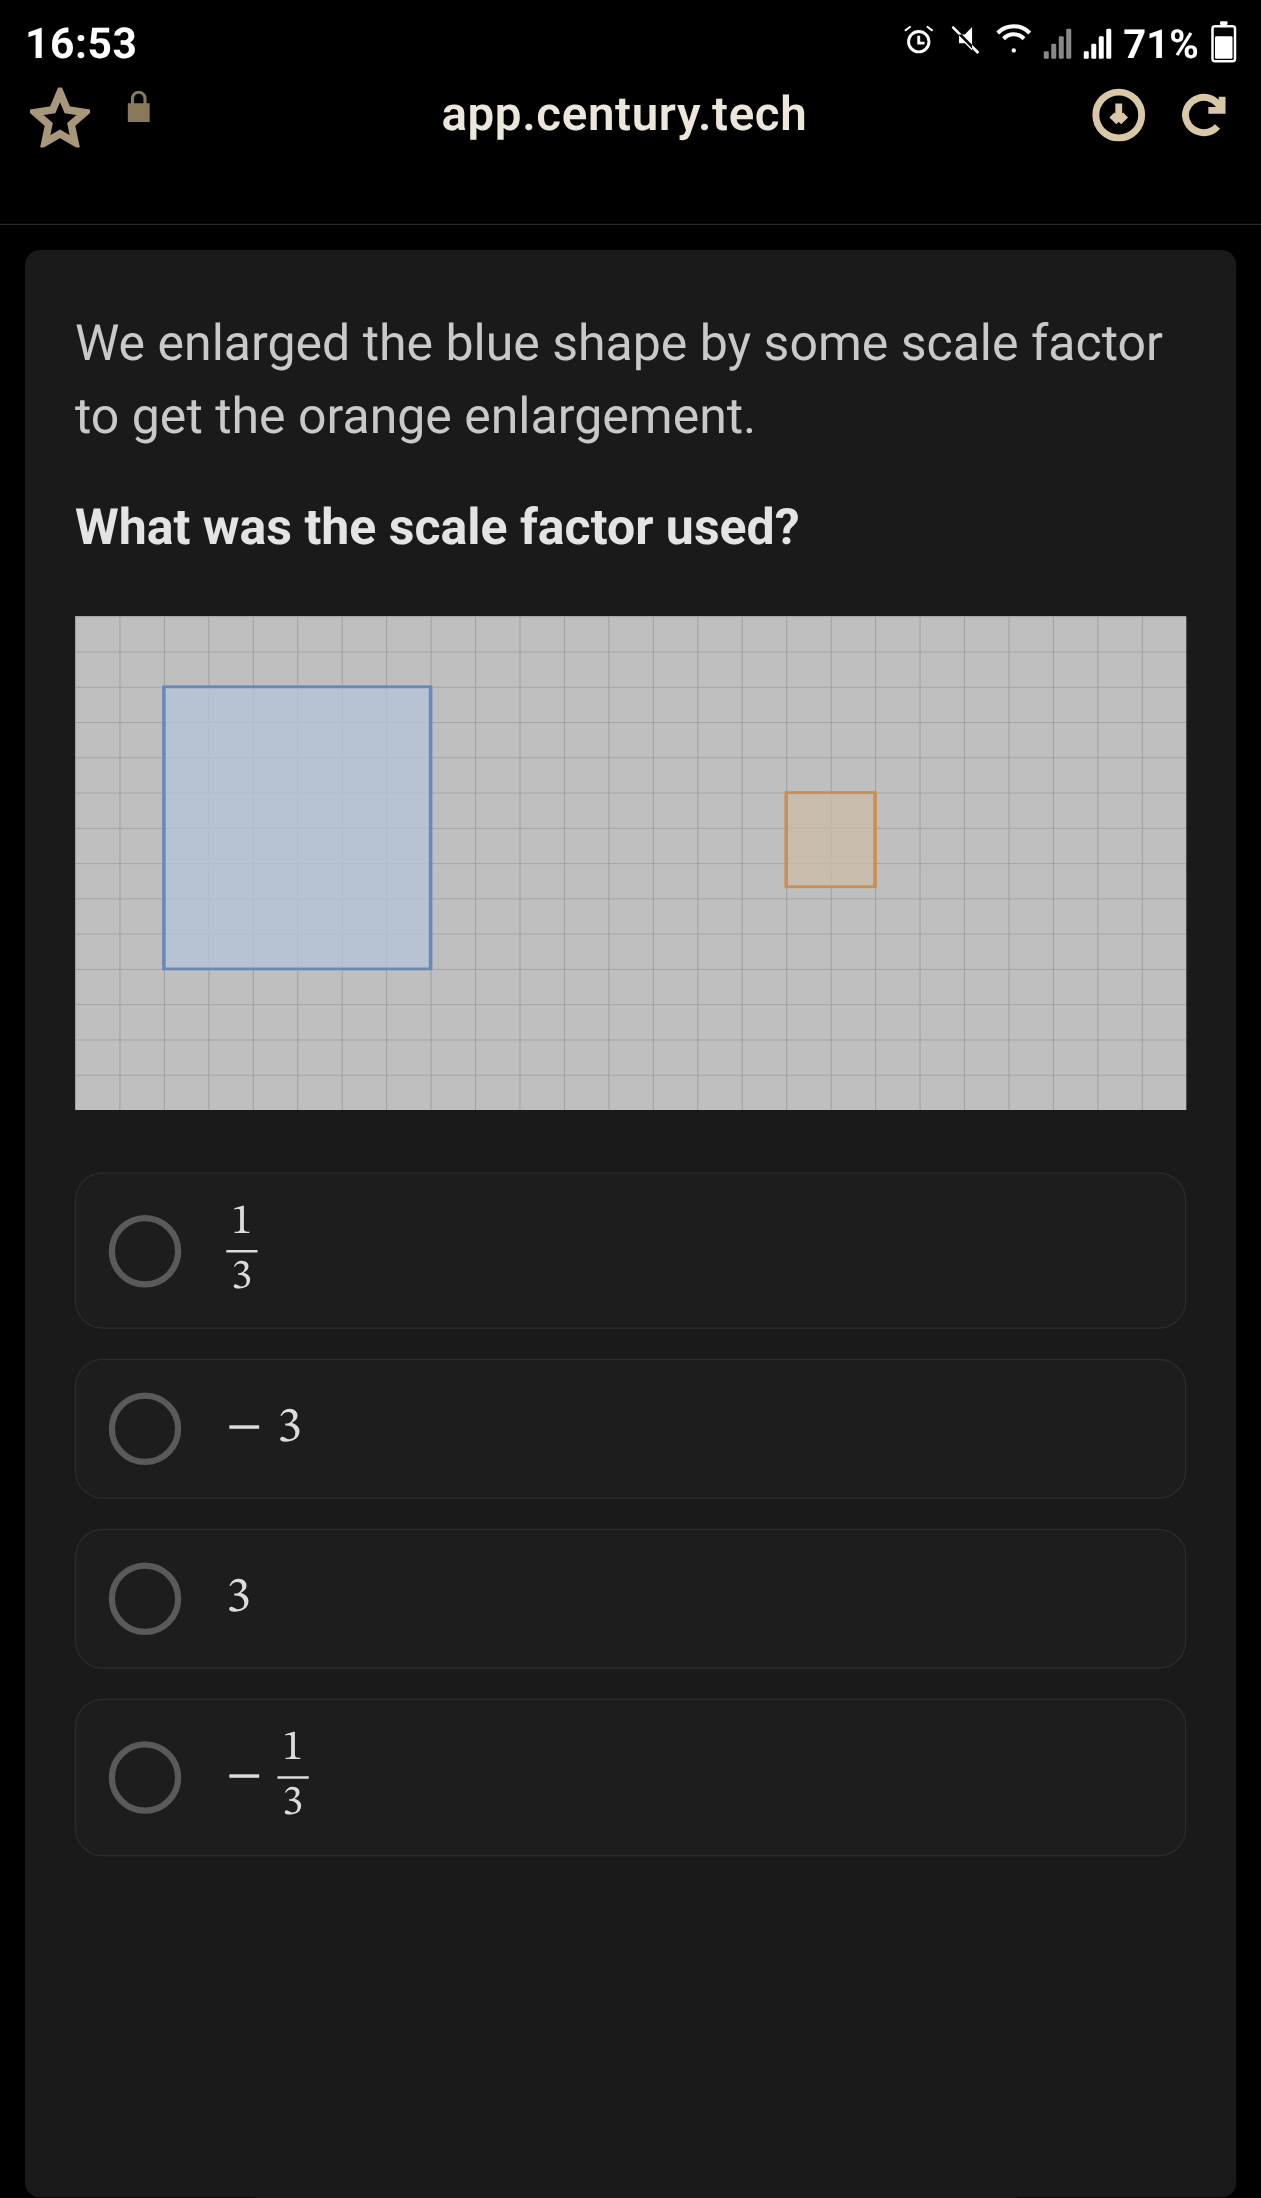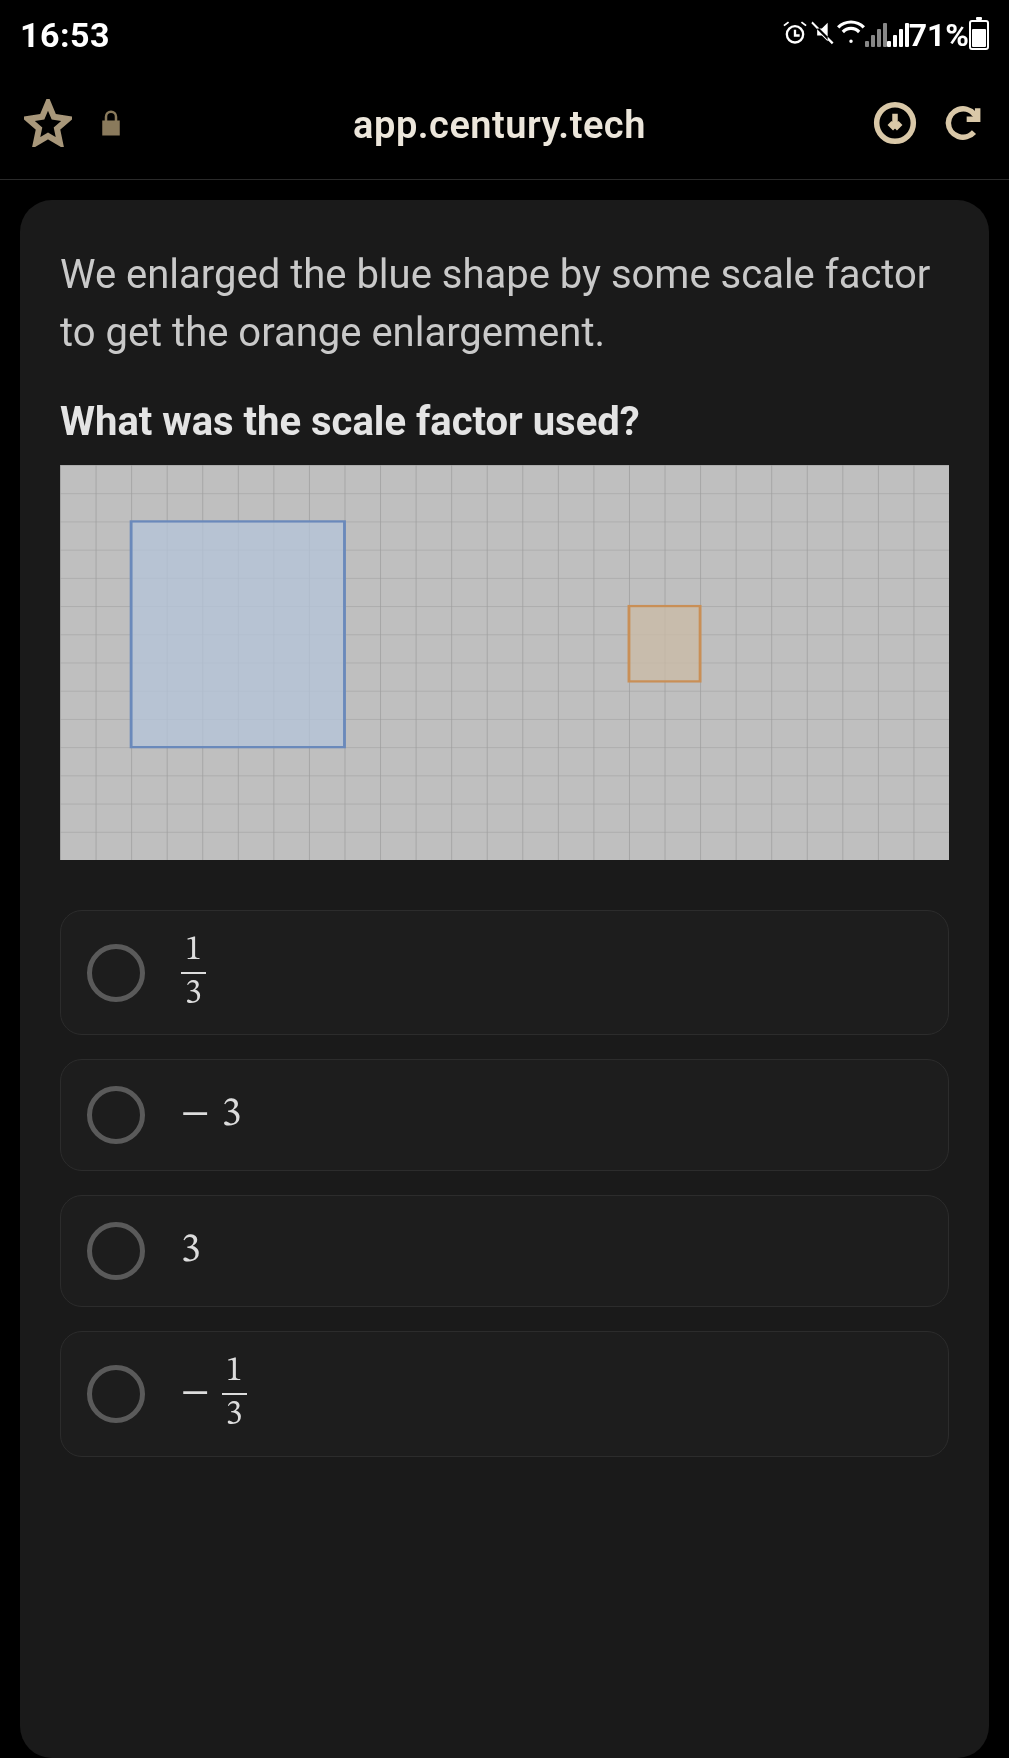--- a/index.html
+++ b/index.html
@@ -20,20 +20,21 @@
     color: #fff;
   }
   .status-time {
     font-size: 34px;
     font-weight: 700;
     letter-spacing: 0.5px;
   }
   .status-icons {
     display: flex;
     align-items: center;
+    gap: 10px;
     font-size: 30px;
     font-weight: 600;
   }
   .status-icons svg { width: 28px; height: 28px; fill: #fff; }
   .battery-pct { font-size: 32px; font-weight: 700; }
   .battery {
     width: 20px; height: 30px;
     border: 2px solid #fff; border-radius: 3px;
     position: relative; display: inline-block;
     vertical-align: middle;
@@ -43,21 +44,20 @@
     background: #fff; border-radius: 1px;
   }
   .battery-fill {
     position: absolute; bottom: 1px; left: 1px; right: 1px;
     background: #fff; border-radius: 1px;
   }
 
   .browser-bar {
     height: 110px;
     display: flex;
-    align-items: center;
     padding: 0 24px;
     gap: 24px;
     border-bottom: 1px solid #2a2a2a;
   }
   .browser-bar .star svg { width: 48px; height: 48px; stroke: #a8977a; fill: none; stroke-width: 3; }
   .browser-bar .lock svg { width: 30px; height: 30px; fill: #8a7a5c; }
   .browser-url {
     flex: 1;
     text-align: center;
     font-size: 38px;
@@ -65,36 +65,36 @@
     color: #ece6db;
     letter-spacing: 0.5px;
   }
   .browser-bar .dl svg, .browser-bar .reload svg {
     width: 44px; height: 44px; stroke: #d9c8a8; fill: none; stroke-width: 3;
   }
 
   .card {
     margin: 20px 20px 0 20px;
     background: #1a1a1a;
-    border-radius: 32px;
+    border-radius: 12px;
     padding: 46px 40px 40px 40px;
     height: calc(1758px - 70px - 110px - 20px);
     overflow: hidden;
   }
   .q-intro {
     font-size: 40px;
     line-height: 1.45;
     color: #c9c9c9;
     margin-bottom: 36px;
   }
   .q-prompt {
     font-size: 40px;
     font-weight: 700;
     color: #e4e4e4;
-    margin-bottom: 20px;
+    margin-bottom: 48px;
   }
   .diagram {
     width: 100%;
     height: 395px;
     background: #bfbfbf;
     position: relative;
     margin-bottom: 50px;
   }
   .diagram svg { position: absolute; inset: 0; width: 100%; height: 100%; }
 

